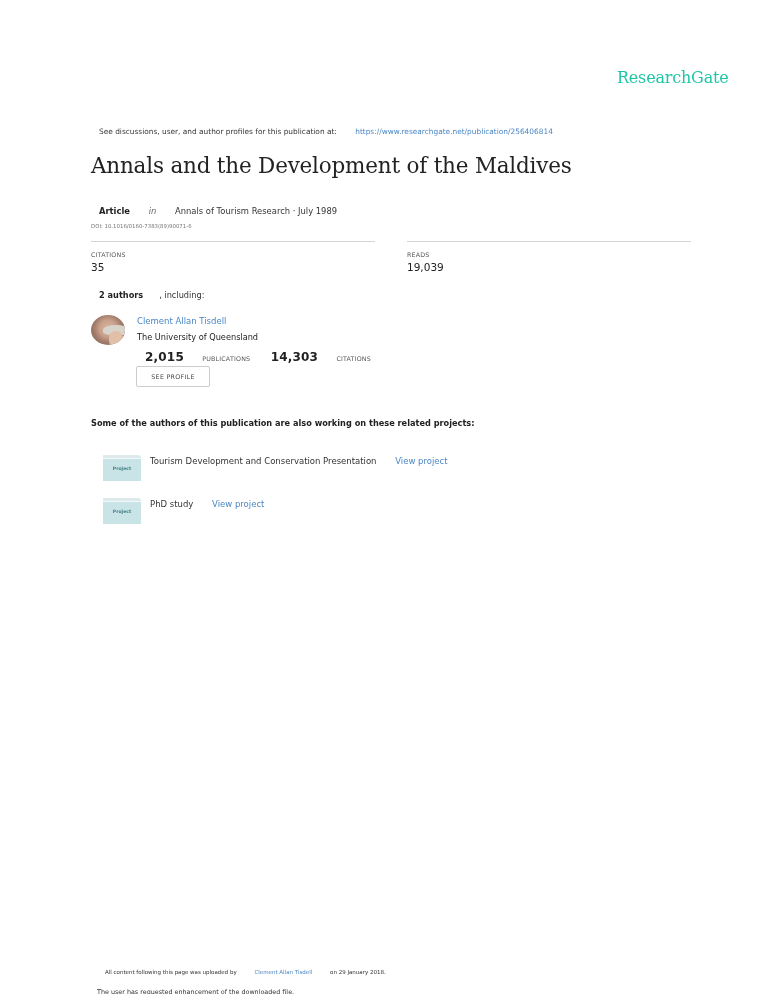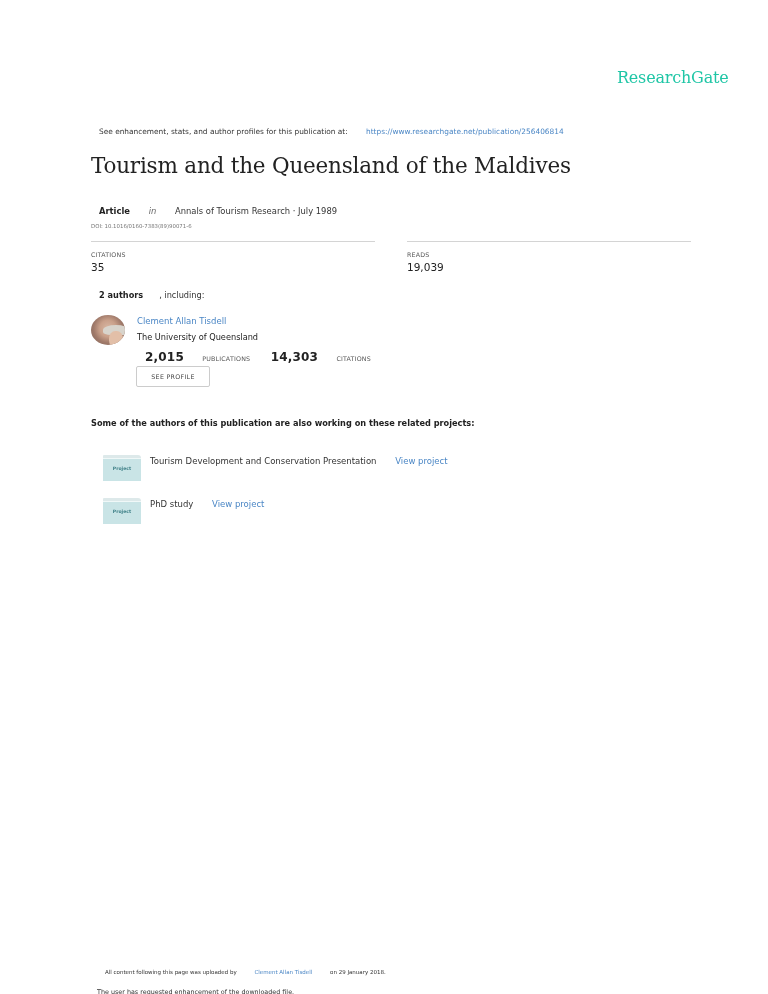--- a/index.html
+++ b/index.html
@@ -38,24 +38,24 @@
     .project-text { left: 118px; font-size: 8.5px; color: #333; white-space: nowrap; }
     .footer-upload { left: 73px; top: 945px; font-size: 5.5px; color: #333; white-space: nowrap; }
     .footer-note { left: 73px; top: 964px; font-size: 6.4px; color: #333; white-space: nowrap; }
   </style>
 </head>
 <body>
 
 <div class="abs brand">ResearchGate</div>
 
 <div class="abs source-line">
-  <span>See enhancement, stats, and author profiles for this publication at: </span><span class="link">https://www.researchgate.net/publication/256406814</span>
+  <span>See discussions, user, and author profiles for this publication at: </span><span class="link">https://www.researchgate.net/publication/256406814</span>
 </div>
 
-<div class="abs title">Tourism and the Queensland of the Maldives</div>
+<div class="abs title">Annals and the Development of the Maldives</div>
 
 <div class="abs meta">
   <b>Article</b>
   <i>in</i>
   <span>Annals of Tourism Research · July 1989</span>
 </div>
 
 <div class="abs doi">DOI: 10.1016/0160-7383(89)90071-6</div>
 
 <div class="abs rule" style="left:67px;width:284px;"></div>

